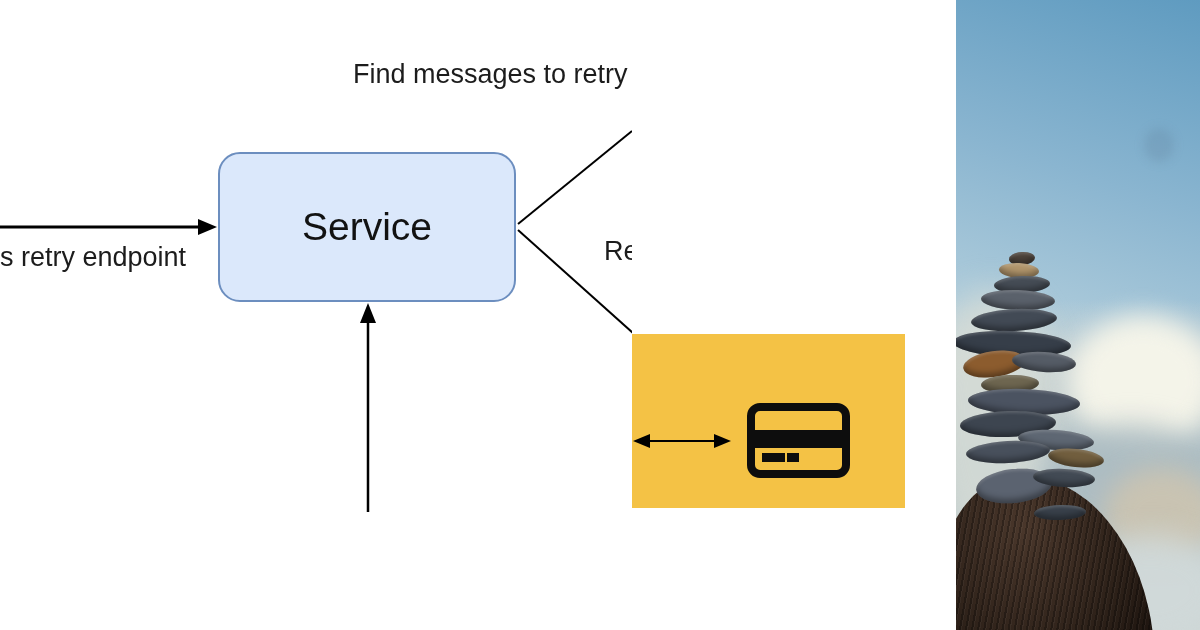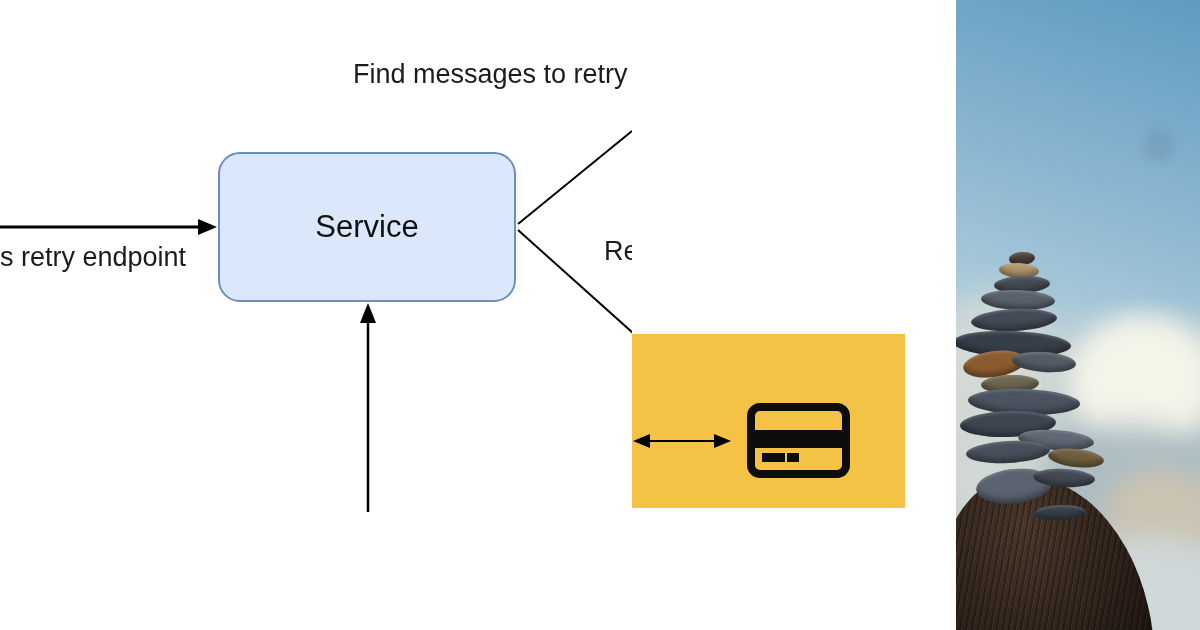--- a/index.html
+++ b/index.html
@@ -6,21 +6,21 @@
   body{width:1200px;height:630px;overflow:hidden;background:#ffffff;
        font-family:"Liberation Sans", sans-serif;position:relative;}
 
   
   .diagram-panel{position:absolute;left:0;top:0;width:632px;height:512px;
                  overflow:hidden;background:#fff;}
   .dlabel{position:absolute;white-space:nowrap;color:#1c1c1c;font-size:27px;line-height:1.1;}
   .service-node{position:absolute;left:218px;top:152px;width:298px;height:150px;
                 border:2px solid #6c8ebf;border-radius:22px;background:#dbe8fb;
                 display:flex;align-items:center;justify-content:center;
-                font-size:31px;color:#121212;box-sizing:border-box;}
+                font-size:39px;color:#121212;box-sizing:border-box;}
   .diagram-svg{position:absolute;left:0;top:0;}
 
   
   .payment-node{position:absolute;left:632px;top:334px;width:273px;height:174px;
                 background:#f4c245;}
   .payment-svg{position:absolute;left:0;top:0;}
 
   
   .photo-panel{position:absolute;left:956px;top:0;width:244px;height:630px;
                overflow:hidden;background:linear-gradient(198deg,#5f9bc0 0%,#8ab5d0 30%,

